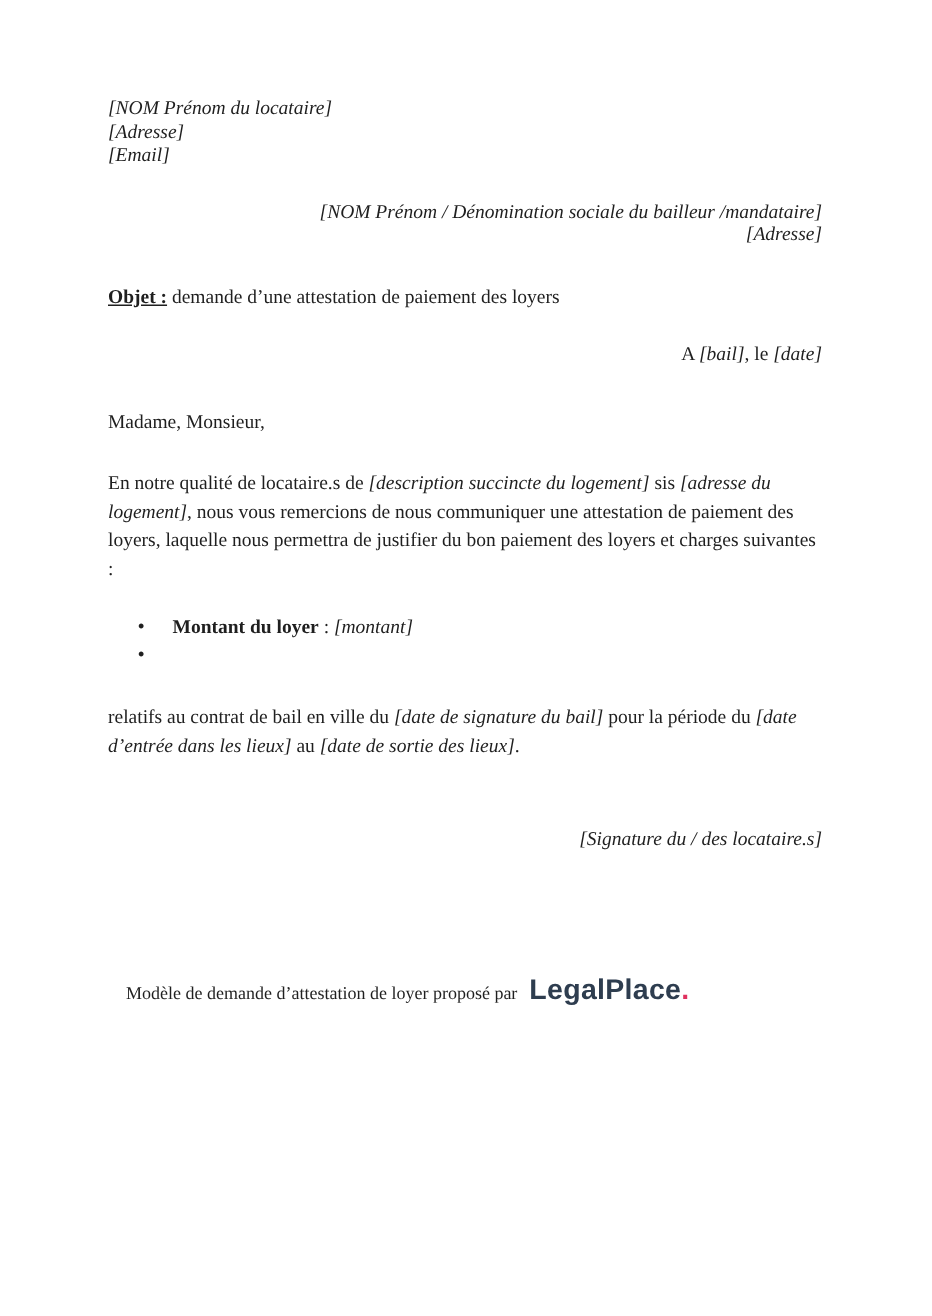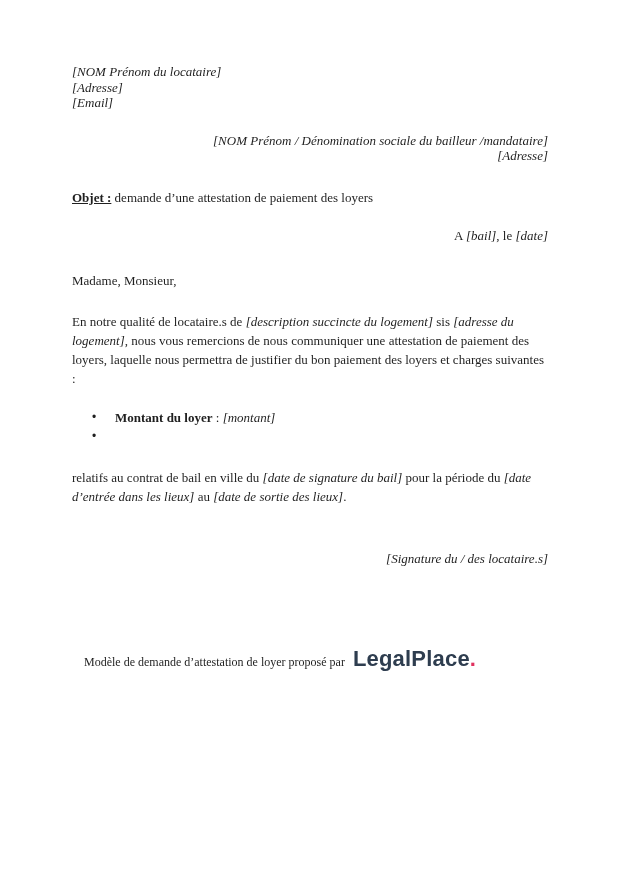--- a/index.html
+++ b/index.html
@@ -94,21 +94,21 @@
     white-space: nowrap;
     margin-left: 12px;
   }
   .footer-text {
     font-size: 12px;
     color: #1f1f1f;
   }
   .logo {
     font-family: "Liberation Sans", "DejaVu Sans", sans-serif;
     font-weight: 700;
-    font-size: 22px;
+    font-size: 19px;
     letter-spacing: 0.2px;
     margin-left: 8px;
     color: #2e3d4f;
   }
   .logo-dot {
     color: #e0315f;
   }
 </style>
 </head>
 <body>

